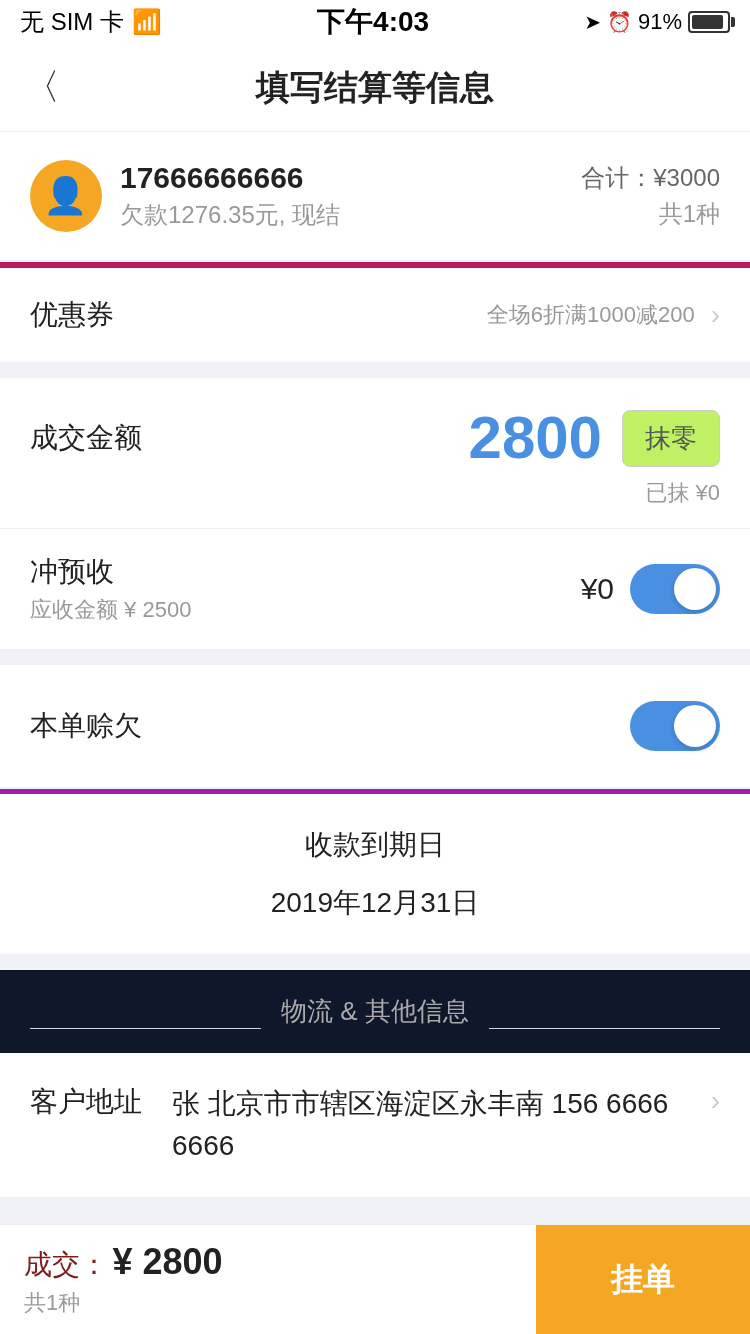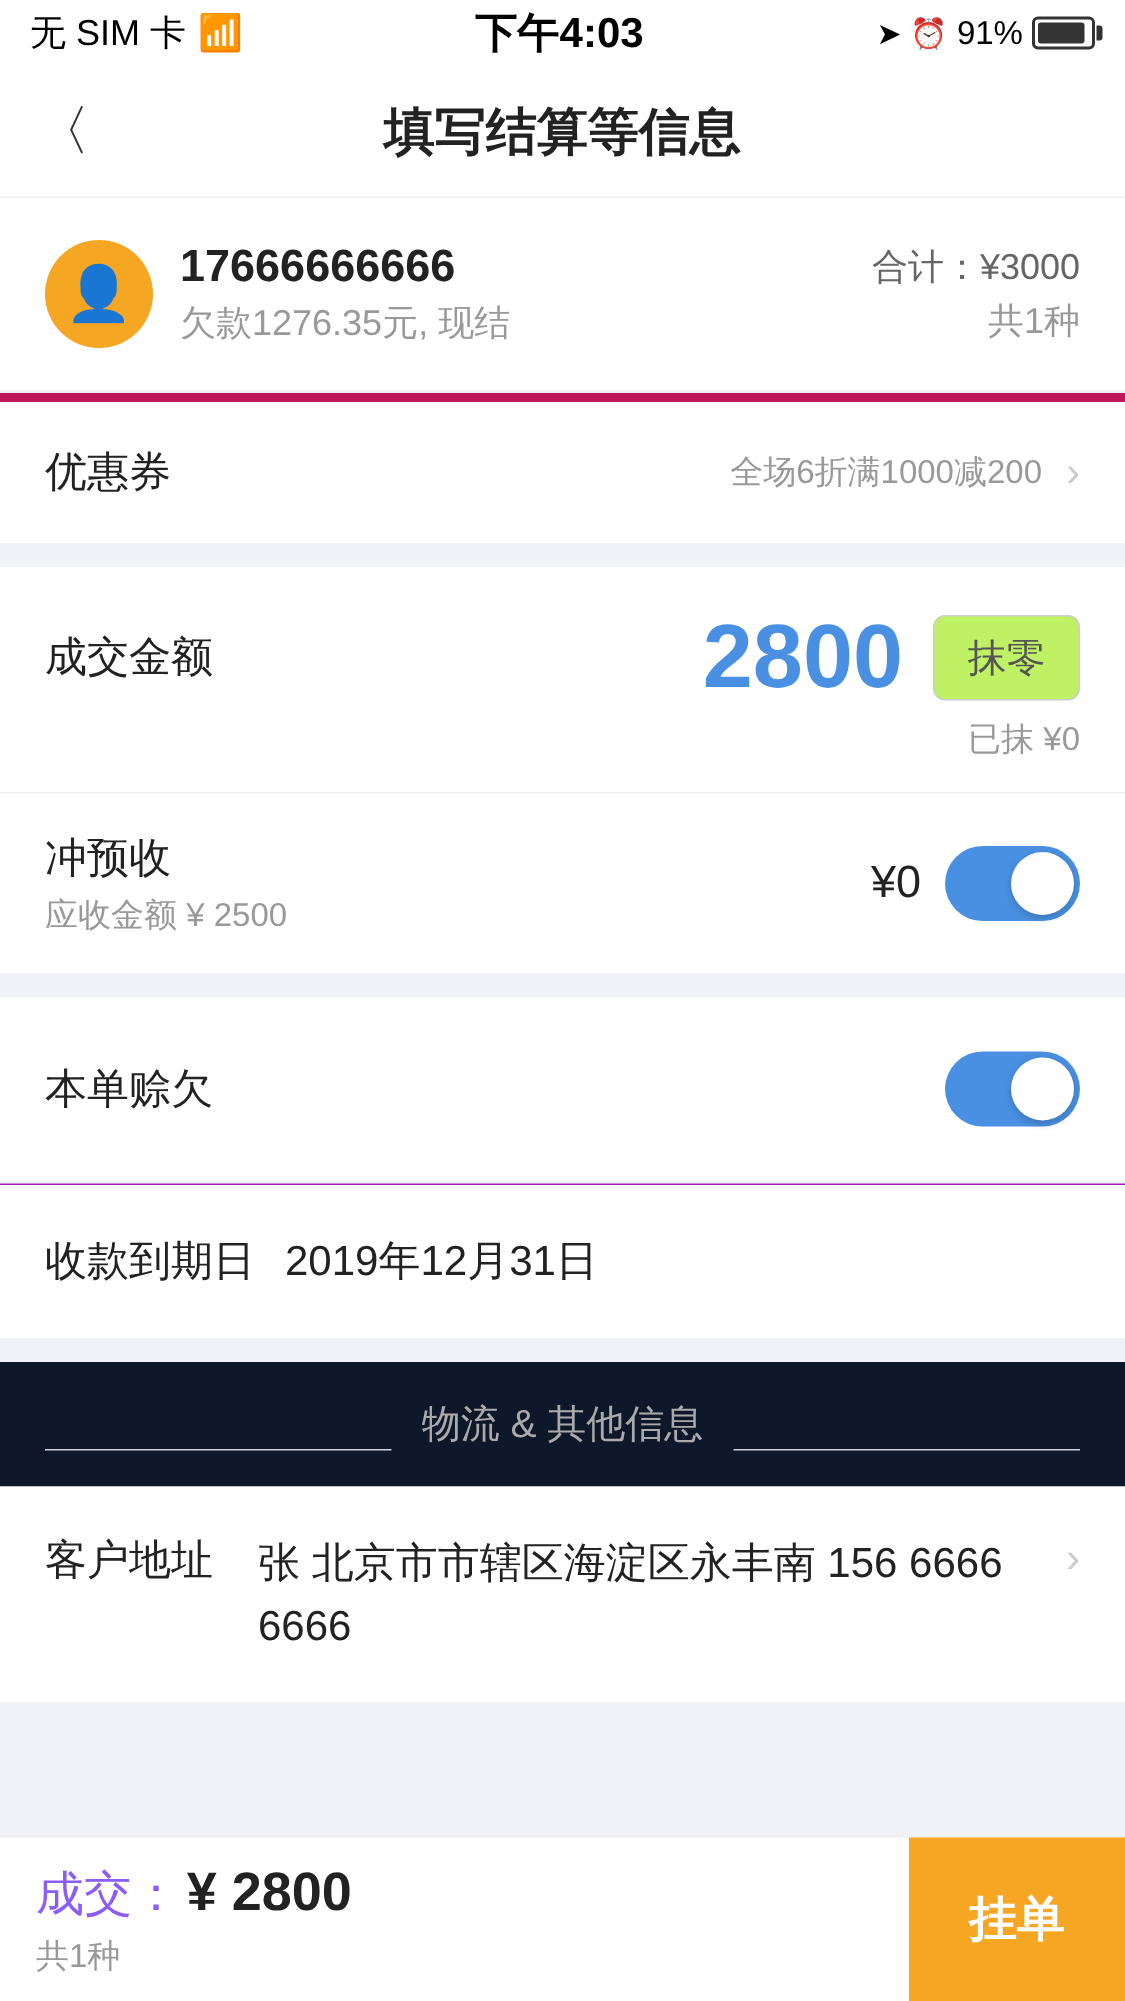--- a/index.html
+++ b/index.html
@@ -250,26 +250,26 @@
       height: 110px;
       background: #fff;
       display: flex;
       align-items: center;
       border-top: 1px solid #eee;
     }
     .bottom-summary {
       flex: 1;
       padding: 0 24px;
     }
-    .bottom-summary .deal-label { font-size: 32px; color: #8b5cf6; }
+    .bottom-summary .deal-label { font-size: 28px; color: #7f1d1d; }
     .bottom-summary .deal-amount { font-size: 40px; font-weight: 700; color: #222; }
     .bottom-summary .deal-count { font-size: 22px; color: #999; margin-top: 2px; }
     .bottom-btn {
       height: 100%;
-      width: 144px;
+      width: 214px;
       border: none;
       font-size: 32px;
       font-weight: 600;
       color: #fff;
       cursor: pointer;
       display: flex;
       align-items: center;
       justify-content: center;
     }
     .btn-hang { background: #f5a623; }
@@ -356,21 +356,21 @@
 
   <div class="sep"></div>
 
   <div class="credit-row">
     <span class="credit-label">本单赊欠</span>
     <div class="toggle-switch">
       <div class="knob"></div>
     </div>
   </div>
 
-  <div class="due-row" style="border-top:1px solid #a21caf;">
+  <div class="due-row" style="border-top:5px solid #a21caf;flex-direction:column;">
     <span class="due-label">收款到期日</span>
     <span class="due-value">2019年12月31日</span>
   </div>
 
   <div class="sep"></div>
 
   <div class="logistics-sep">
     <div class="logistics-line"></div>
     <span class="logistics-text">物流 &amp; 其他信息</span>
     <div class="logistics-line"></div>

